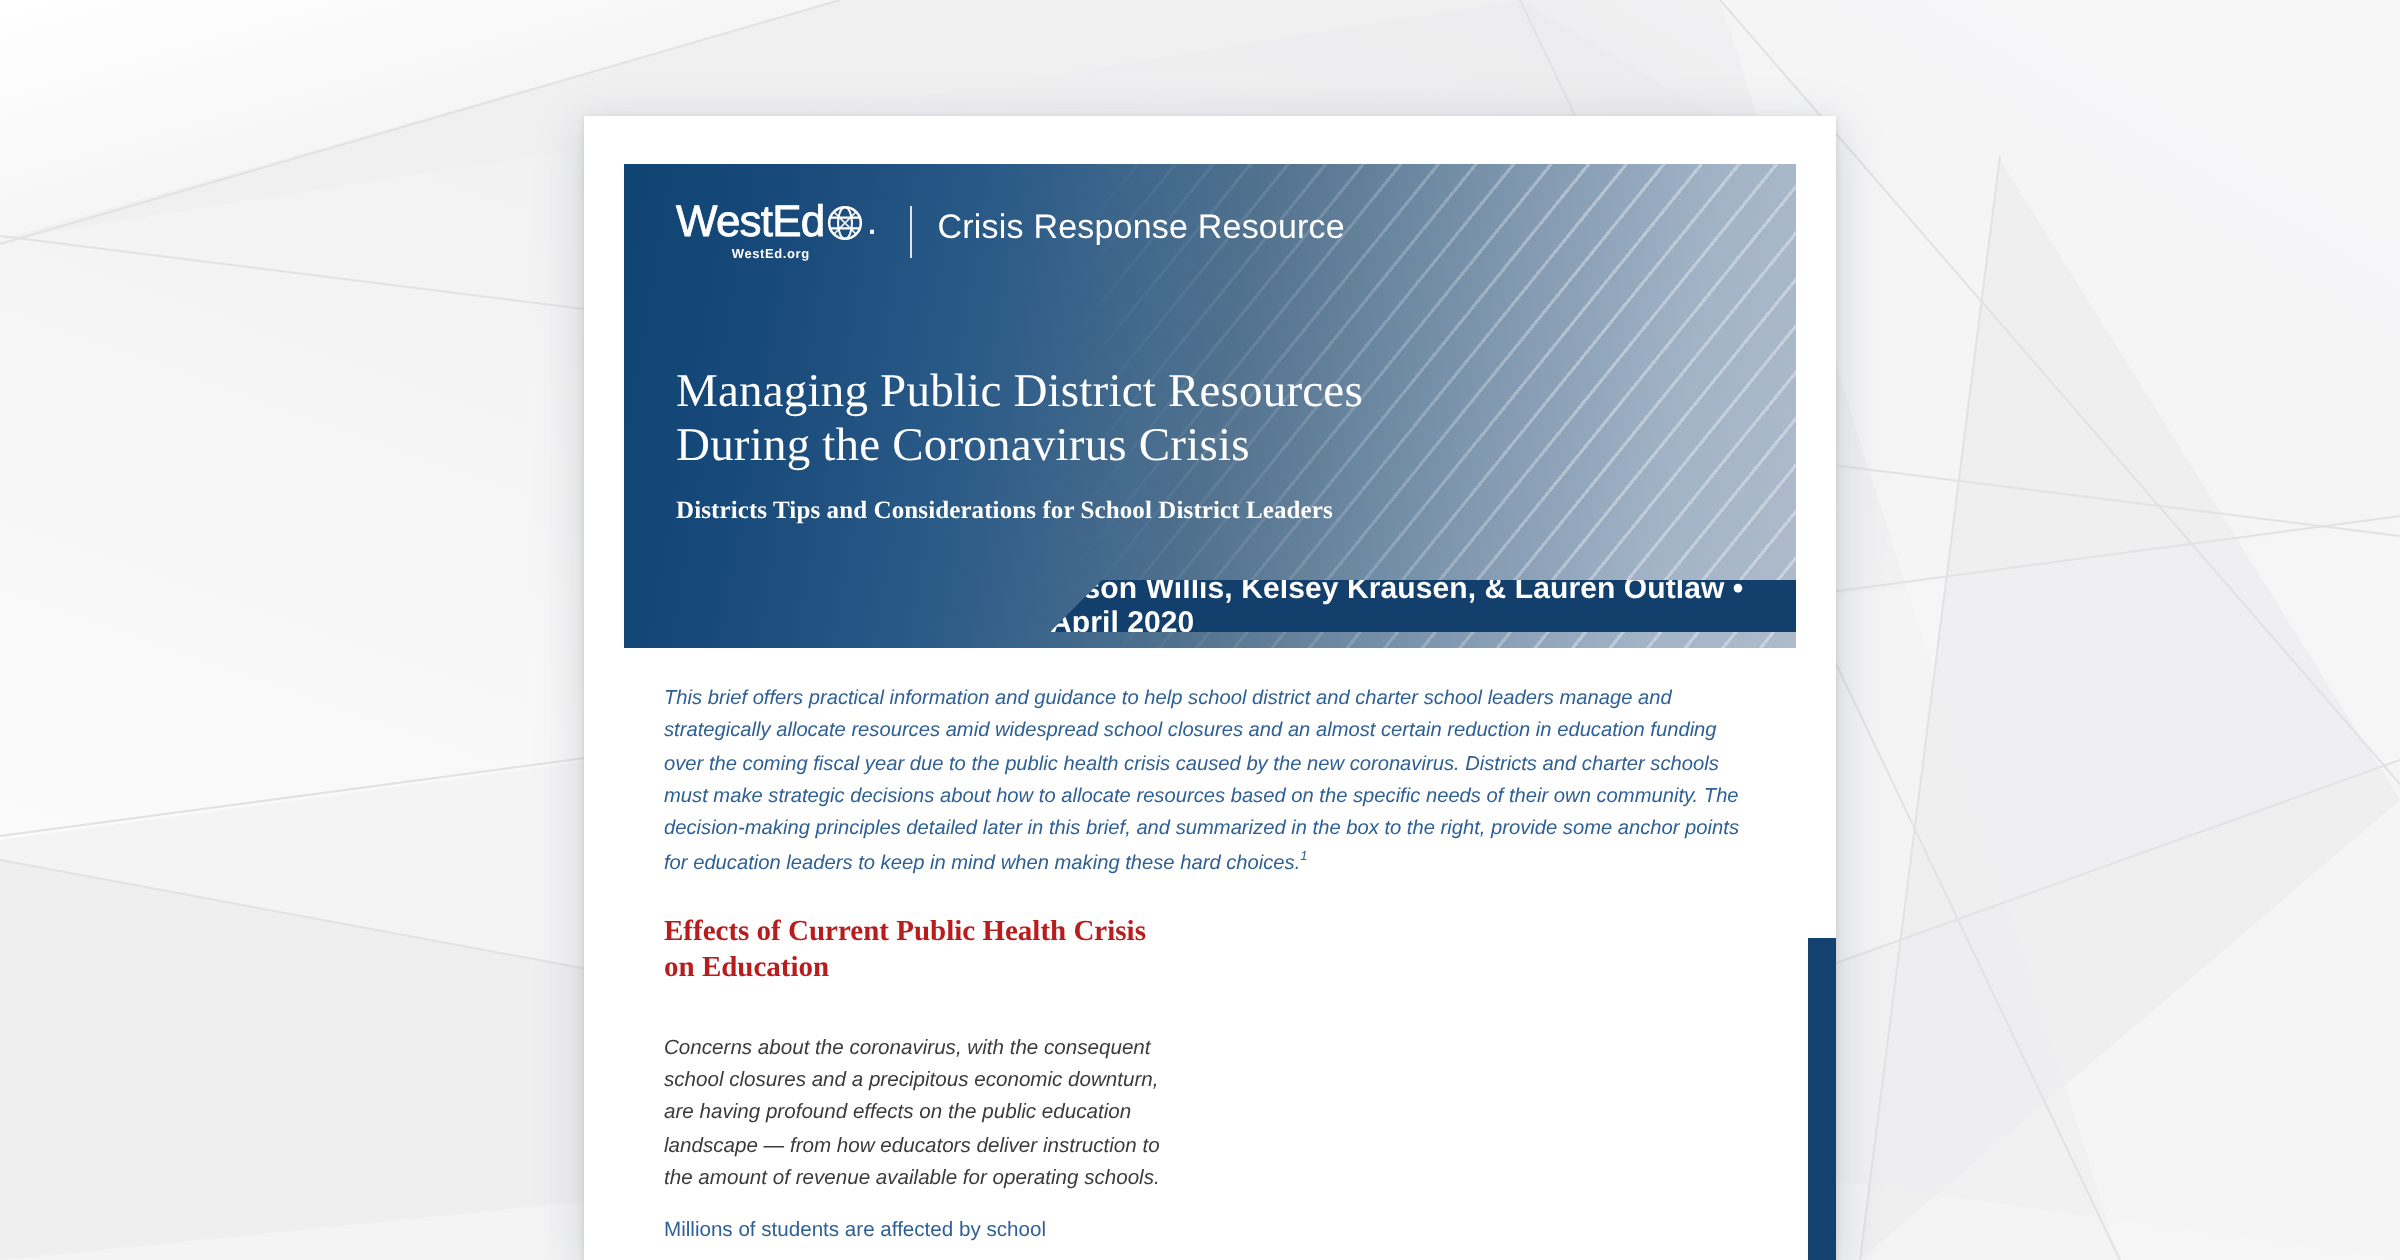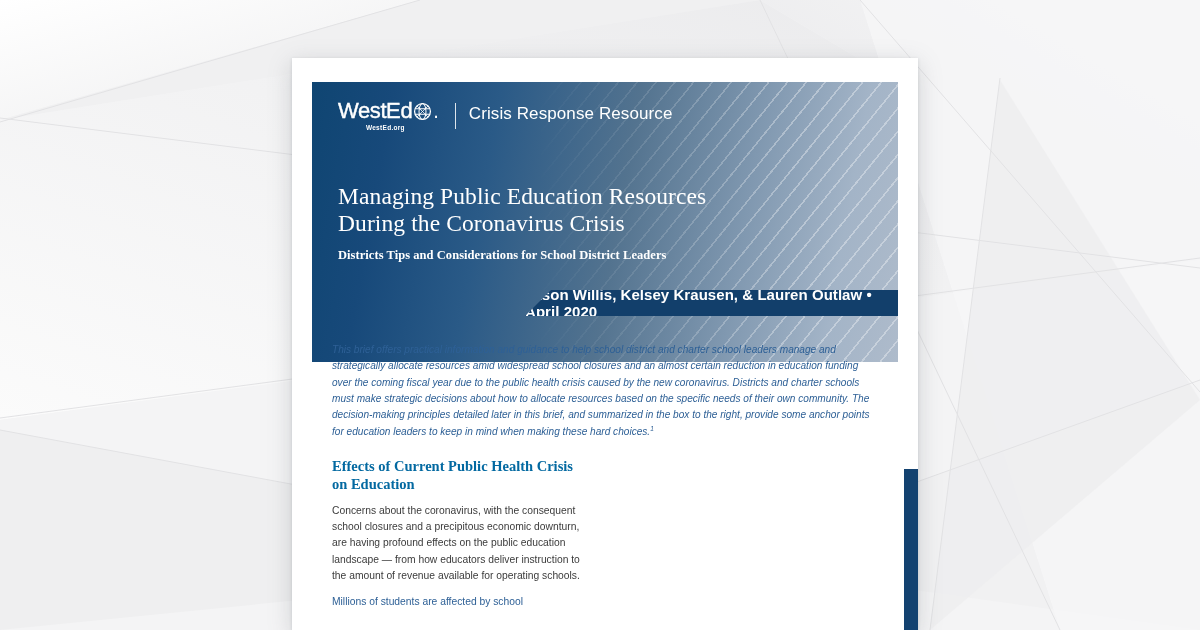--- a/index.html
+++ b/index.html
@@ -20,21 +20,21 @@
     width: 626px; height: 572px;
     background: #ffffff;
     box-shadow: 0 6px 22px rgba(120,126,134,0.30), 0 1px 3px rgba(120,126,134,0.25);
     overflow: hidden;
   }
 
   
   #doc-header {
     position: absolute;
     left: 20px; top: 24px;
-    width: 586px; height: 280px;
+    width: 586px; height: 242px;
     background: linear-gradient(100deg,
         #0f4572 0%, #17497a 13%, #2a5a87 30%,
         #53738f 52%, #8098b0 72%, #a3b4c7 88%, #aebbcb 100%);
     overflow: hidden;
   }
   #header-stripes {
     position: absolute; inset: 0;
     background: repeating-linear-gradient(
         -51deg,
         rgba(255,255,255,0) 0px,
@@ -109,26 +109,27 @@
     line-height: 1.62;
     color: #2e6096;
     text-align: left;
   }
   #intro-paragraph .fn { font-size: 6.5px; vertical-align: super; }
 
   #left-column { width: 249px; }
 
   #section-heading {
     font-family: "Liberation Serif", serif;
-    font-size: 14.5px; font-weight: 700; color: #0369a1;
+    font-size: 14.5px; font-weight: 700; color: #b91c1c;
     line-height: 1.22; margin-top: 18px;
   }
   .body-paragraph {
     font-size: 10.3px; line-height: 1.58; color: #3b3b3b;
-    margin-top: 9px;
+    margin-top: 23px;
+    font-style: italic;
   }
   #paragraph-cut {
     font-size: 10.3px; line-height: 1.58; color: #2e6096;
     margin-top: 10px; font-weight: 400;
   }
 
   
   #sidebar-callout {
     position: absolute;
     left: 612px; top: 411px;
@@ -195,21 +196,21 @@
           <span class="wm-dot">.</span>
         </div>
         <div id="wested-url">WestEd.org</div>
       </div>
       <div id="logo-divider"></div>
       <div id="crisis-label">Crisis Response Resource</div>
     </div>
 
     <div id="title-block">
       <div id="doc-title">
-        <div>Managing Public Education Resources</div>
+        <div>Managing Public District Resources</div>
         <div>During the Coronavirus Crisis</div>
       </div>
       <div id="doc-subtitle">Districts Tips and Considerations for School District Leaders</div>
     </div>
 
     <div id="author-banner">
       <span id="author-text">Jason Willis, Kelsey Krausen, &amp; Lauren Outlaw • April 2020</span>
     </div>
   </div>
 

